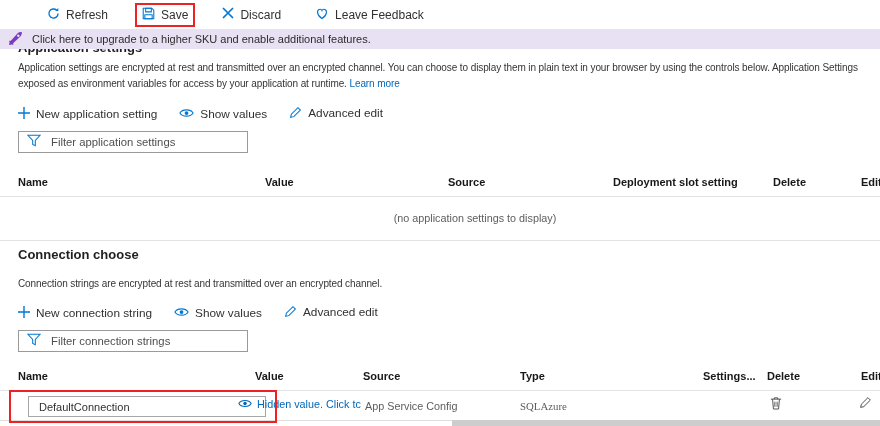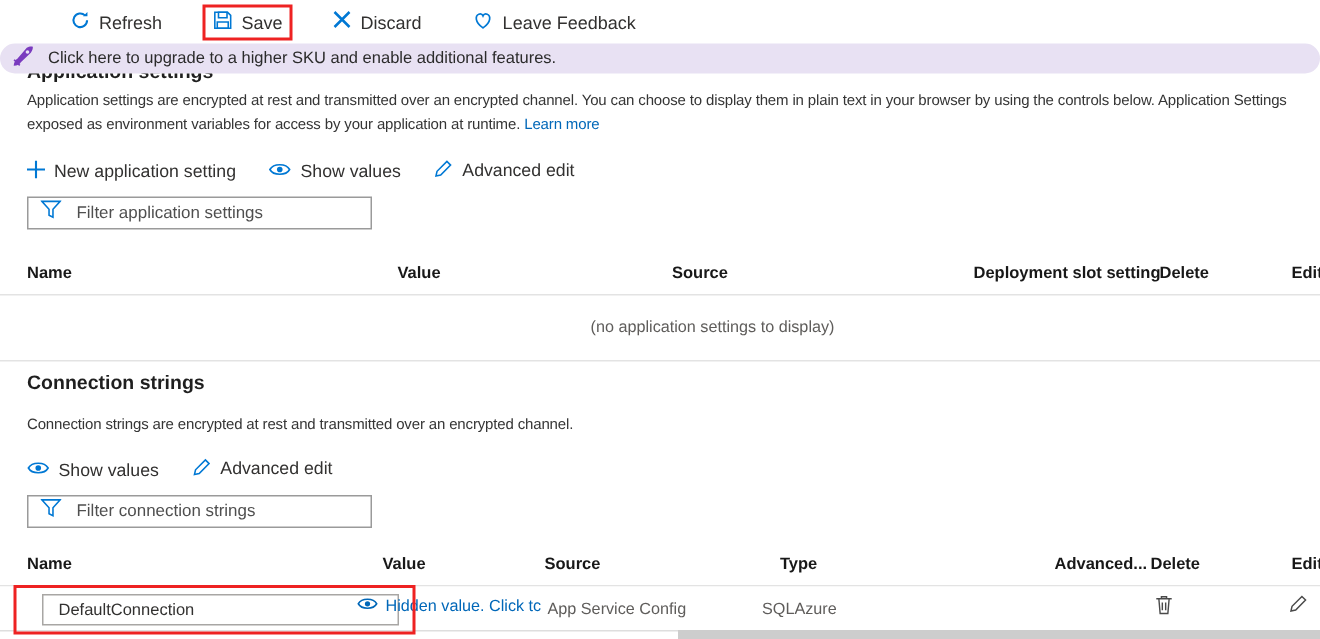--- a/index.html
+++ b/index.html
@@ -8,21 +8,21 @@
     font-family:"Liberation Sans",sans-serif;color:#323130;
   }
   
   .toolbar{position:absolute;top:0;left:0;right:0;height:29px;display:flex;align-items:center;padding-left:40px;gap:20px;}
   .tb-item{display:inline-flex;align-items:center;gap:6px;background:none;border:2px solid transparent;
     padding:2px 5px;font:12px "Liberation Sans",sans-serif;color:#323130;cursor:pointer;}
   .tb-item.save-hl{border-color:#e22; }
   .tb-item svg{flex:0 0 auto;}
   
   .banner{position:absolute;top:29px;left:0;right:0;height:20px;background:#e8e1f3;display:flex;align-items:center;
-    padding-left:8px;gap:9px;font-size:11px;color:#2b2b2b;cursor:pointer;border-radius:10px;}
+    padding-left:8px;gap:9px;font-size:11px;color:#2b2b2b;cursor:pointer;}
   
   .clip-head{position:absolute;top:49px;left:18px;height:8px;overflow:hidden;}
   .clip-head h2{margin:-9px 0 0 0;font-size:13px;font-weight:700;color:#1f1f1f;line-height:16px;}
   
   .para{position:absolute;left:18px;width:858px;font-size:10px;line-height:1.6;color:#353535;letter-spacing:-0.1px;}
   .para a{color:#0067b8;text-decoration:none;}
   
   .cmdrow{position:absolute;left:18px;display:flex;align-items:center;gap:22px;}
   .cmd{display:inline-flex;align-items:flex-start;gap:6px;background:none;border:none;padding:0;
     font:11.8px "Liberation Sans",sans-serif;color:#323130;cursor:pointer;}
@@ -147,34 +147,42 @@
           <path d="M1 1h14L9.5 7v6L6.5 11.5V7z" fill="none" stroke="#0078d4" stroke-width="1.2"></path>
         </svg>
     </span>
     <input type="text" placeholder="Filter application settings" style="">
   </div>
 
   <div class="thead" style="top:172px;">
     <span style="left:18px;">Name</span>
     <span style="left:265px;">Value</span>
     <span style="left:448px;">Source</span>
-    <span style="left:613px;margin-left:36px;">Deployment slot setting</span>
+    <span style="left:613px;">Deployment slot setting</span>
     <span style="left:773px;">Delete</span>
     <span style="left:861px;">Edit</span>
   </div>
 
   <div class="empty-msg" style="top:212px;">(no application settings to display)</div>
 
   <div class="divider" style="top:240px;"></div>
 
-  <h2 class="sec-head" style="top:247px;margin:0;">Connection strings</h2>
+  <h2 class="sec-head" style="top:247px;margin:0;">Connection choose</h2>
 
   <p class="para" style="top:276px;margin:0;">Connection strings are encrypted at rest and transmitted over an encrypted channel.</p>
 
   <div class="cmdrow" style="top:305px;">
+    <button class="cmd">
+      <span>
+        <svg width="12" height="12" viewBox="0 0 12 12">
+            <path d="M6 0v12M0 6h12" stroke="#0078d4" stroke-width="1.4"></path>
+          </svg>
+      </span>
+      <span>New connection string</span>
+    </button>
     <button class="cmd">
       <span>
         <svg width="15" height="10" viewBox="0 0 16 10">
             <path d="M1 5C3.5.5 12.5.5 15 5 12.5 9.5 3.5 9.5 1 5z" fill="none" stroke="#0078d4" stroke-width="1.2"></path>
             <circle cx="8" cy="5" r="2" fill="#0078d4"></circle>
           </svg>
       </span>
       <span>Show values</span>
     </button>
     <button class="cmd">
@@ -194,38 +202,38 @@
         </svg>
     </span>
     <input type="text" placeholder="Filter connection strings" style="">
   </div>
 
   <div class="thead" style="top:366px;">
     <span style="left:18px;">Name</span>
     <span style="left:255px;">Value</span>
     <span style="left:363px;">Source</span>
     <span style="left:520px;">Type</span>
-    <span style="left:703px;">Advanced...</span>
+    <span style="left:703px;">Settings...</span>
     <span style="left:767px;">Delete</span>
     <span style="left:861px;">Edit</span>
   </div>
 
   <div class="cs-row">
     <input class="name-input" type="text" value="DefaultConnection" style="">
     <button class="hidden-link">
       <span>
         <svg width="14" height="9" viewBox="0 0 16 10">
             <path d="M1 5C3.5.5 12.5.5 15 5 12.5 9.5 3.5 9.5 1 5z" fill="none" stroke="#0067b8" stroke-width="1.2"></path>
             <circle cx="8" cy="5" r="2" fill="#0067b8"></circle>
           </svg>
       </span>
       <span>Hidden value. Click tc</span>
     </button>
     <span class="cell" style="left:365px;">App Service Config</span>
-    <span class="cell" style="left:508px;">SQLAzure</span>
+    <span class="cell" style="left:520px;font-family:Liberation Serif, serif;">SQLAzure</span>
     <button class="icon-btn" style="left:770px;">
       <span>
         <svg width="12" height="14" viewBox="0 0 14 16">
             <path d="M1 3.5h12M5 3.5V2h4v1.5M3 3.5l1 11.5h6l1-11.5M5.7 6.5v6M8.3 6.5v6" stroke="#4a4a4a" stroke-width="1.1" fill="none"></path>
           </svg>
       </span>
     </button>
     <button class="icon-btn" style="left:859px;">
       <span>
         <svg width="13" height="13" viewBox="0 0 16 16">

